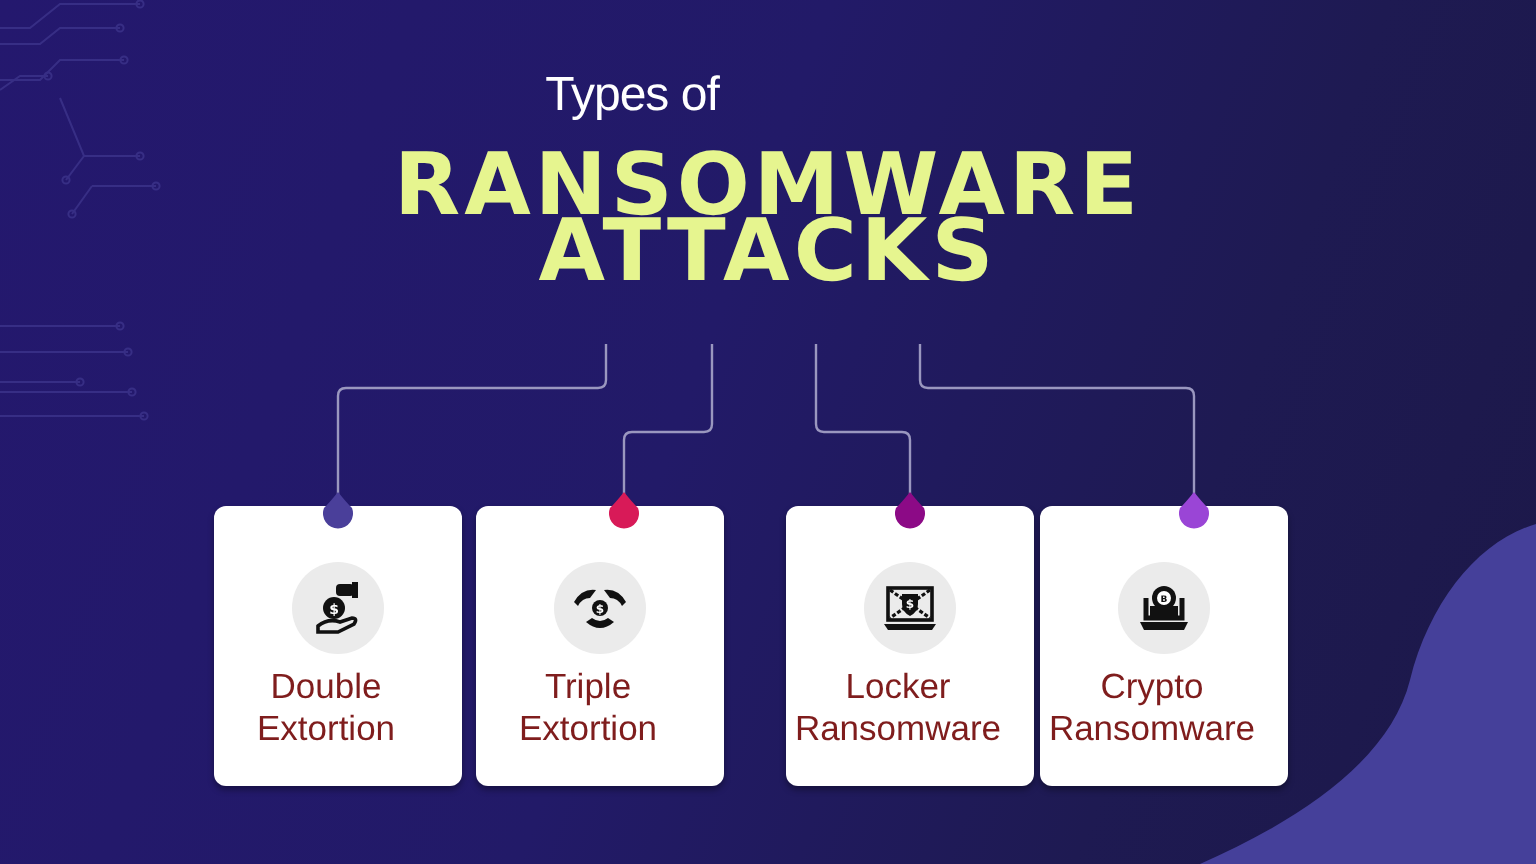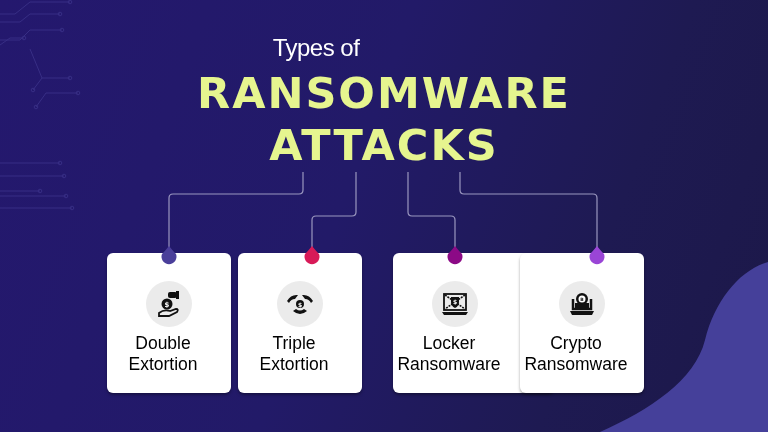--- a/index.html
+++ b/index.html
@@ -6,28 +6,28 @@
   body { width:768px; height:432px; overflow:hidden; position:relative;
     font-family:"DejaVu Sans", sans-serif;
     background: linear-gradient(110deg, #24186e 0%, #221a68 45%, #1e1a52 75%, #1c1848 100%); }
   .bg-svg { position:absolute; left:0; top:0; width:768px; height:432px; }
   .title-small { position:absolute; left:0; width:632px; top:34px; text-align:center;
     color:#ffffff; font-size:24px; font-family:"Liberation Sans", sans-serif; letter-spacing:-0.5px; }
   .title-big { position:absolute; left:0; width:768px; text-align:center;
     color:#e6f58f; font-weight:bold; font-size:43px; letter-spacing:2px;
     font-family:"DejaVu Sans", sans-serif; line-height:1; }
   .t1 { top:72px; }
-  .t2 { top:124px; }
+  .t2 { top:105px; }
   .card { position:absolute; top:253px; width:124px; height:140px; background:#ffffff;
     border-radius:6px; box-shadow:0 2px 3px rgba(0,0,0,0.35); }
   .icon-circle { position:absolute; left:39px; top:28px; width:46px; height:46px;
     border-radius:50%; background:#ebebeb; display:flex; align-items:center; justify-content:center; }
   .icon-circle svg { width:30px; height:30px; }
   .label { position:absolute; left:0; width:112px; top:80px; text-align:center;
-    color:#000000; font-size:17.5px; line-height:21px; font-family:"Liberation Sans", sans-serif; }
+    color:#7f1d1d; font-size:17.5px; line-height:21px; font-family:"Liberation Sans", sans-serif; }
   .label span { display:block; }
   .drop { position:absolute; width:20px; height:20px; top:245px; }
 </style>
 </head>
 <body>
 
 <svg class="bg-svg" viewBox="0 0 768 432">
 
   <g stroke="#3a3188" stroke-width="1" fill="none" opacity="0.9">
     <path d="M0 14 L15 14 L30 2 L70 2"></path>
@@ -97,21 +97,21 @@
       <circle cx="15" cy="15" r="4" fill="#111"></circle>
       <text x="15" y="17.5" font-size="6" fill="#fff" text-anchor="middle" font-family="DejaVu Sans, sans-serif" font-weight="bold">$</text>
     </svg>
   </div>
   <div class="label">
     <span>Triple</span>
     <span>Extortion</span>
   </div>
 </div>
 
-<div class="card" style="left:393px;padding-left:37px;">
+<div class="card" style="left:393px;">
   <div class="icon-circle">
     <svg viewBox="0 0 30 30">
       <rect x="4" y="5" width="22" height="16" fill="none" stroke="#111" stroke-width="1.8"></rect>
       <path d="M2 23 L28 23 L26 26 L4 26 Z" fill="#111"></path>
       <path d="M5 6 L25 20 M25 6 L5 20" stroke="#111" stroke-width="1.6" stroke-dasharray="2 1"></path>
       <path d="M11 8 L19 8 L19 13 Q19 17 15 19 Q11 17 11 13 Z" fill="#111"></path>
       <text x="15" y="15" font-size="6" fill="#fff" text-anchor="middle" font-family="DejaVu Sans, sans-serif" font-weight="bold">$</text>
     </svg>
   </div>
   <div class="label">

